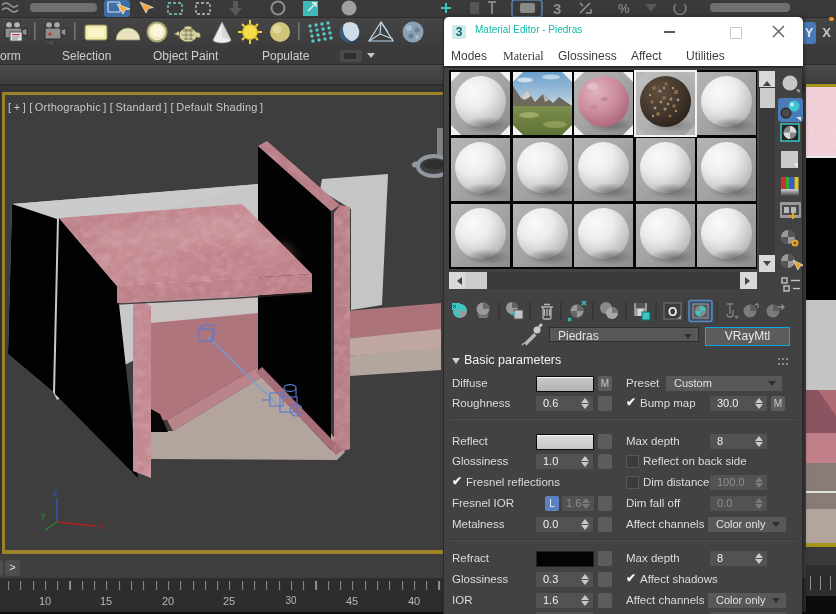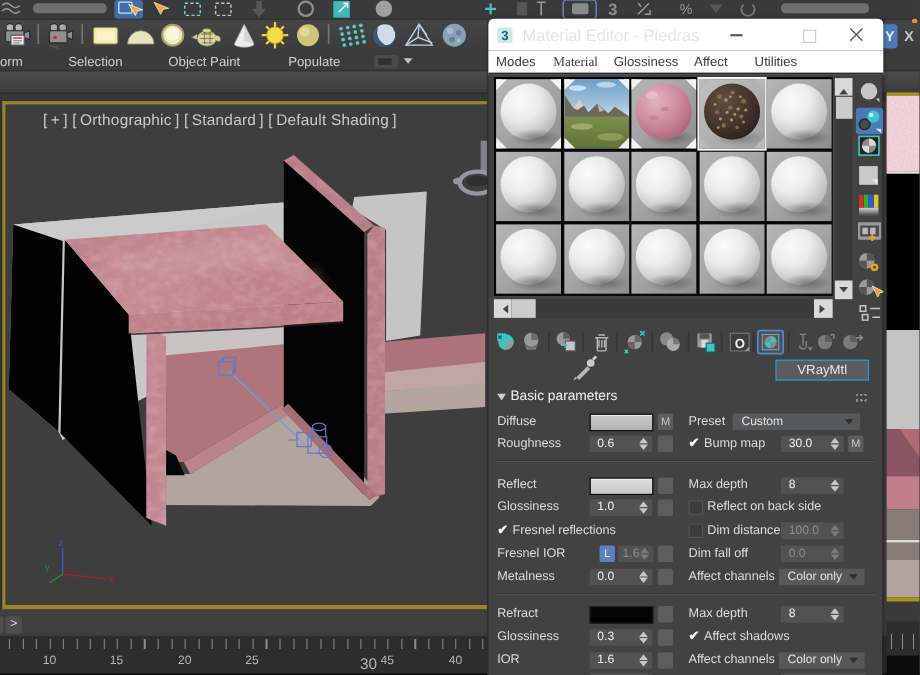--- a/index.html
+++ b/index.html
@@ -273,33 +273,33 @@
 
       <g opacity="0.9">
         <ellipse cx="434" cy="166" rx="16" ry="10" fill="none" stroke="#9aa2aa" stroke-width="4"></ellipse>
         <ellipse cx="434" cy="164.5" rx="10.5" ry="4.8" fill="#2e2e2e"></ellipse>
         <path d="M420,164 q-2,-4 -6,-2 q-4,2 -1,5 q3,2 7,-3" fill="#9aa2aa"></path>
         <rect x="437" y="128" width="7" height="28" fill="#9aa0a6" opacity="0.8"></rect>
       </g>
     </g>
   </svg>
 
-  <div class="lbl" style="left:8px;top:101px;font-size:14px;color:#c9c9c9;letter-spacing:0.2px;margin-left:31px;">[ + ] [ Orthographic ] [ Standard ] [ Default Shading ]</div>
+  <div class="lbl" style="left:8px;top:101px;font-size:11px;color:#c9c9c9;letter-spacing:0.2px;">[ + ] [ Orthographic ] [ Standard ] [ Default Shading ]</div>
 
   <div class="abs" style="left:0;top:554px;width:836px;height:26px;background:#3f3f3f;"></div>
   <div class="abs" style="left:0;top:560px;width:3px;height:16px;background:#4e4e4e;border-radius:0 3px 3px 0;"></div>
   <div class="abs" style="left:5px;top:560px;width:15px;height:16px;background:#4e4e4e;border-radius:3px;color:#d8e8f8;font-size:11px;line-height:15px;text-align:center;">&gt;</div>
   <div class="abs" style="left:0;top:578px;width:836px;height:34px;background:#2d2d2d;"></div>
   <div class="abs" style="left:0;top:581px;width:443px;height:9px;background:repeating-linear-gradient(to right,#8f8f8f 0 1px,transparent 1px 12.3px);background-position:8.1px 0;"></div>
   <div id="rulernums">
     <div class="lbl" style="left:45px;top:595px;font-size:11px;color:#b8b8b8;transform:translateX(-50%);">10</div>
     <div class="lbl" style="left:106px;top:595px;font-size:11px;color:#b8b8b8;transform:translateX(-50%);">15</div>
     <div class="lbl" style="left:168px;top:595px;font-size:11px;color:#b8b8b8;transform:translateX(-50%);">20</div>
     <div class="lbl" style="left:229px;top:595px;font-size:11px;color:#b8b8b8;transform:translateX(-50%);">25</div>
-    <div class="lbl" style="left:291px;top:595px;font-size:14px;color:#b8b8b8;transform:translateX(-50%);margin-left:44px;">30</div>
+    <div class="lbl" style="left:291px;top:595px;font-size:10px;color:#b8b8b8;transform:translateX(-50%);">30</div>
     <div class="lbl" style="left:352px;top:595px;font-size:11px;color:#b8b8b8;transform:translateX(-50%);">45</div>
     <div class="lbl" style="left:414px;top:595px;font-size:11px;color:#b8b8b8;transform:translateX(-50%);">40</div>
   </div>
   <div class="abs" style="left:0;top:612px;width:836px;height:2px;background:#0f0f0f;"></div>
 
   <div id="rightstrip">
     <div class="abs" style="left:802px;top:22px;width:14px;height:22px;background:#4a7ab8;border-radius:3px;color:#dce4ec;font-size:13px;font-weight:bold;text-align:center;line-height:21px;">Y</div>
     <div class="abs" style="left:819px;top:22px;width:15px;height:22px;color:#c8c8c8;font-size:13px;font-weight:bold;text-align:center;line-height:21px;">X</div>
     <div class="abs" style="left:829px;top:17px;width:5px;height:4px;background:#e8942a;border-radius:2px;"></div>
     <div class="abs" style="left:806px;top:84px;width:30px;height:3px;background:#a6951c;"></div>
@@ -324,21 +324,21 @@
     <div class="abs" style="left:806px;top:547px;width:30px;height:18px;background:#3a3a3a;"></div>
     <div class="abs" style="left:806px;top:565px;width:30px;height:31px;background:#2d2d2d;"></div>
     <div class="abs" style="left:806px;top:576px;width:30px;height:14px;background:repeating-linear-gradient(to right,#8f8f8f 0 1px,transparent 1px 10px);background-position:4px 0;"></div>
     <div class="abs" style="left:806px;top:596px;width:30px;height:18px;background:#0c0c0c;"></div>
   </div>
 
   <div id="dialog" class="abs" style="left:443px;top:17px;width:359px;height:597px;background:#424242;box-shadow:2px 0 4px rgba(0,0,0,0.45);border-left:1px solid #2a2a2a;box-sizing:border-box;font-family:'Liberation Sans',sans-serif;">
 
     <div class="abs" style="left:0;top:0;width:359px;height:29px;background:#ffffff;border-radius:5px 5px 0 0;"></div>
     <div class="abs" style="left:8px;top:8px;width:14px;height:14px;background:#cfe9e9;border-radius:2px;color:#15656e;font-size:12px;font-weight:bold;text-align:center;line-height:14px;">3</div>
-    <div class="lbl" style="left:31px;top:7px;font-size:15px;color:#e5e5e5;">Material Editor - Piedras</div>
+    <div class="lbl" style="left:31px;top:7px;font-size:10px;color:#14b8a6;">Material Editor - Piedras</div>
     <div class="abs" style="left:220px;top:14px;width:11px;height:1.5px;background:#5a5a5a;"></div>
     <div class="abs" style="left:286px;top:10px;width:10px;height:10px;border:1.2px solid #c9c9c9;"></div>
     <svg class="abs" style="left:328px;top:8px;" width="14" height="14">
         <path d="M1,1 L12,12 M12,1 L1,12" stroke="#5a5a5a" stroke-width="1.3"></path>
       </svg>
 
     <div class="abs" style="left:0;top:29px;width:359px;height:22px;background:#ffffff;border-bottom:2px solid #2a2a2a;box-sizing:border-box;"></div>
     <div class="lbl" style="left:7px;top:32px;font-size:12px;color:#3c3c3c;">Modes</div>
     <div class="lbl" style="left:59px;top:32px;font-size:12px;color:#3c3c3c;font-family:Liberation Serif, serif;">Material</div>
     <div class="lbl" style="left:114px;top:32px;font-size:12px;color:#3c3c3c;">Glossiness</div>
@@ -611,20 +611,21 @@
       </g>
 
       <g>
         <path d="M80,326 l10,-10 2.5,2.5 -10,10 z" fill="#b8b8b8"></path>
         <circle cx="93" cy="313" r="3.5" fill="#cacaca"></circle>
         <path d="M95,310 l3,-3" stroke="#cacaca" stroke-width="2.5"></path>
         <path d="M80,326 l-2,2" stroke="#b8b8b8" stroke-width="1.5"></path>
       </g>
     </svg>
 
+    <div class="dd" style="left:105px;top:310px;width:150px;border:1px solid #2f2f2f;font-size:12px;line-height:17px;">Piedras<b style="top:6px;"></b></div>
     <div class="abs" style="left:261px;top:310px;width:85px;height:19px;background:#5c5c5c;border:1px solid #0ea5e9;box-sizing:border-box;color:#e8e8e8;font-size:12px;text-align:center;line-height:17px;">VRayMtl</div>
 
     <div id="params">
       <div class="abs" style="left:8px;top:341px;width:0;height:0;border:4.5px solid transparent;border-top:6px solid #d0d0d0;"></div>
       <div class="lbl" style="left:20px;top:336px;font-size:12.5px;font-weight:normal;color:#f2f2f2;">Basic parameters</div>
       <div class="abs" style="left:333px;top:340px;width:11px;height:10px;background:radial-gradient(circle 1.2px at 2px 2px,#8a8a8a 99%,transparent),radial-gradient(circle 1.2px at 6px 2px,#8a8a8a 99%,transparent),radial-gradient(circle 1.2px at 10px 2px,#8a8a8a 99%,transparent),radial-gradient(circle 1.2px at 2px 7px,#8a8a8a 99%,transparent),radial-gradient(circle 1.2px at 6px 7px,#8a8a8a 99%,transparent),radial-gradient(circle 1.2px at 10px 7px,#8a8a8a 99%,transparent);"></div>
 
       <div class="lab" style="left:8px;top:360px;">Diffuse</div>
       <div class="abs" style="left:92px;top:358.5px;width:58px;height:16px;background:linear-gradient(#cacaca,#b2b2b2);border:1.5px solid #0a0a0a;box-sizing:border-box;box-shadow:inset 0 1px 0 #f2f2f2;"></div>
       <div class="mbtn" style="left:154px;top:358.5px;">M</div>

